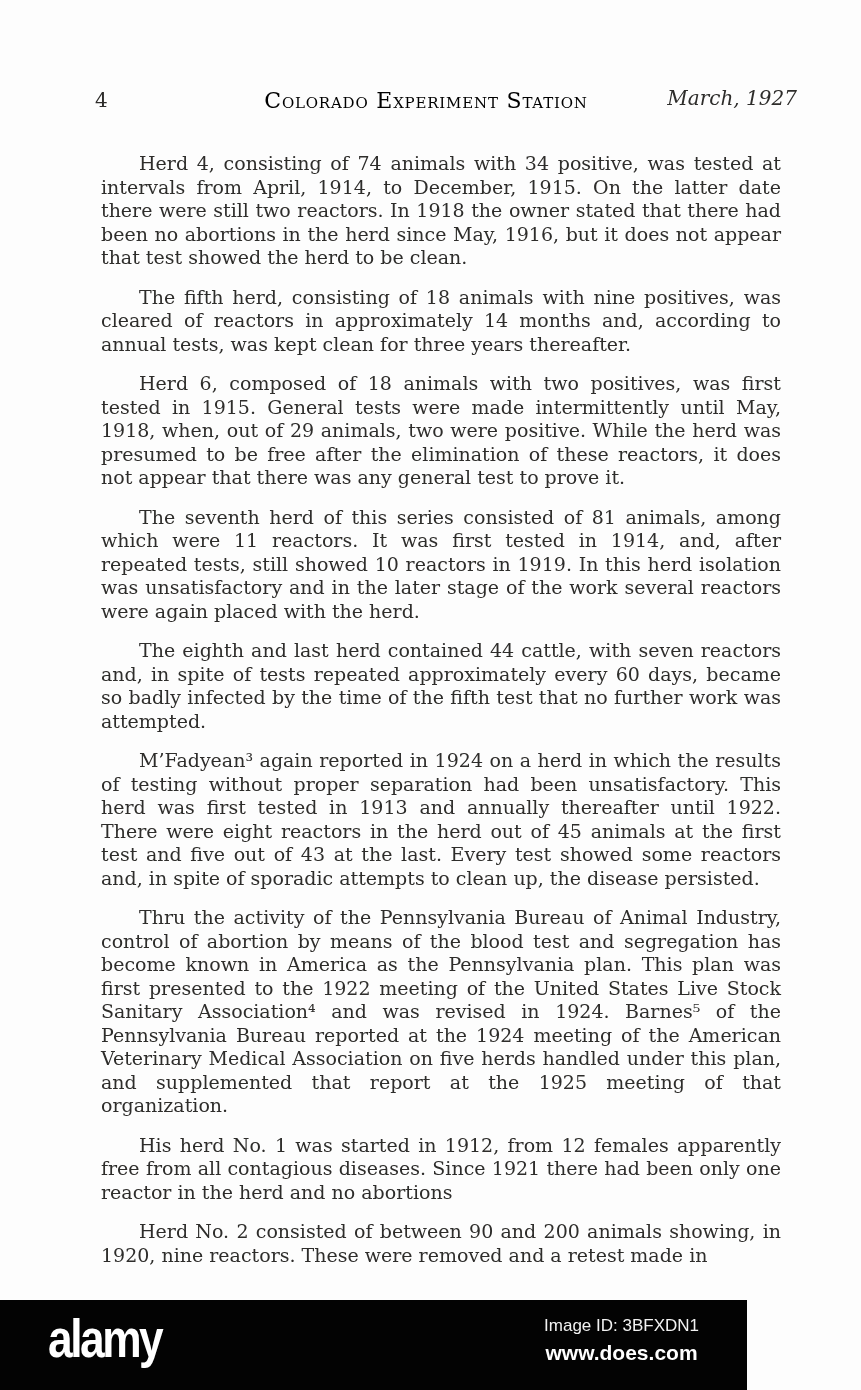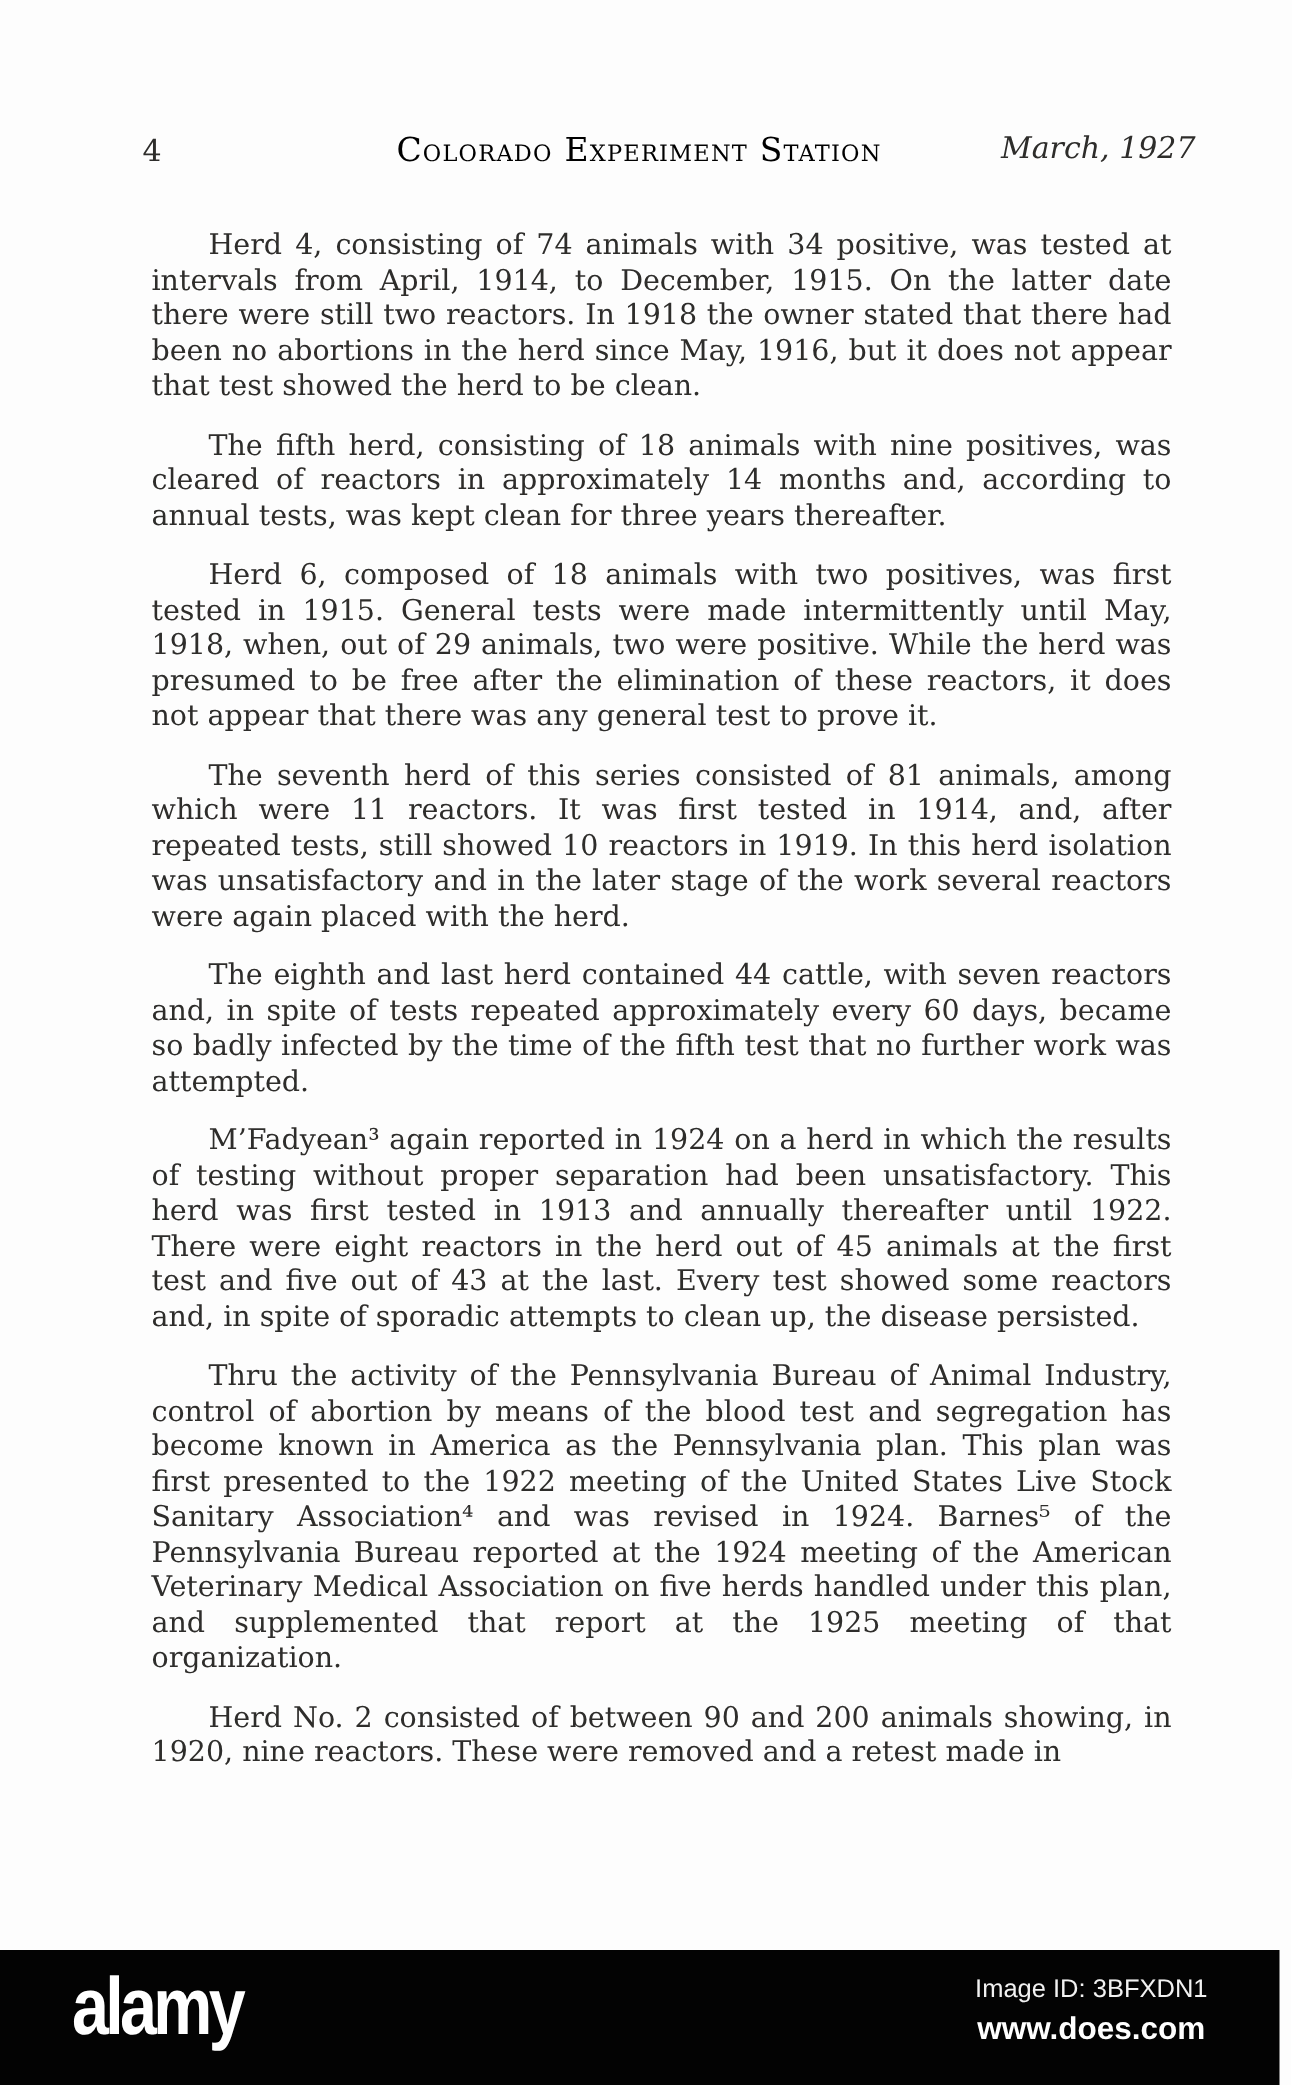--- a/index.html
+++ b/index.html
@@ -55,21 +55,21 @@
   }
   .body-text p {
     margin: 16px;
     text-indent: 38px;
   }
   .body-text p + p { margin-top: 8px; }
   .alamy-bar {
     position: absolute;
     left: 0;
     top: 1300px;
-    width: 853px;
+    width: 747px;
     height: 90px;
     background: #030303;
   }
   .alamy-logo {
     position: absolute;
     left: 48px;
     top: 11px;
     color: #ffffff;
     font-family: "Liberation Sans", sans-serif;
     font-weight: bold;
@@ -110,20 +110,21 @@
   </div>
 
   <div class="body-text">
     <p>Herd 4, consisting of 74 animals with 34 positive, was tested at intervals from April, 1914, to December, 1915.  On the latter date there were still two reactors.  In 1918 the owner stated that there had been no abortions in the herd since May, 1916, but it does not appear that test showed the herd to be clean.</p>
     <p>The fifth herd, consisting of 18 animals with nine positives, was cleared of reactors in approximately 14 months and, according to annual tests, was kept clean for three years thereafter.</p>
     <p>Herd 6, composed of 18 animals with two positives, was first tested in 1915.  General tests were made intermittently until May, 1918, when, out of 29 animals, two were positive.  While the herd was presumed to be free after the elimination of these reactors, it does not appear that there was any general test to prove it.</p>
     <p>The seventh herd of this series consisted of 81 animals, among which were 11 reactors.  It was first tested in 1914, and, after repeated tests, still showed 10 reactors in 1919.  In this herd isolation was unsatisfactory and in the later stage of the work several reactors were again placed with the herd.</p>
     <p>The eighth and last herd contained 44 cattle, with seven reactors and, in spite of tests repeated approximately every 60 days, became so badly infected by the time of the fifth test that no further work was attempted.</p>
     <p>M’Fadyean³ again reported in 1924 on a herd in which the results of testing without proper separation had been unsatisfactory.  This herd was first tested in 1913 and annually thereafter until 1922.  There were eight reactors in the herd out of 45 animals at the first test and five out of 43 at the last.  Every test showed some reactors and, in spite of sporadic attempts to clean up, the disease persisted.</p>
     <p>Thru the activity of the Pennsylvania Bureau of Animal Industry, control of abortion by means of the blood test and segregation has become known in America as the Pennsylvania plan.  This plan was first presented to the 1922 meeting of the United States Live Stock Sanitary Association⁴ and was revised in 1924.  Barnes⁵ of the Pennsylvania Bureau reported at the 1924 meeting of the American Veterinary Medical Association on five herds handled under this plan, and supplemented that report at the 1925 meeting of that organization.</p>
+    <p>His herd No. 1 was started in 1912, from 12 females apparently free from all contagious diseases.  Since 1921 there had been only one reactor in the herd and no abortions</p>
     <p>Herd No. 2 consisted of between 90 and 200 animals showing, in 1920, nine reactors.  These were removed and a retest made in</p>
   </div>
 
   <div class="alamy-bar">
     <span class="alamy-logo">alamy</span>
     <div class="alamy-meta">
       <div class="alamy-id">Image ID: 3BFXDN1</div>
       <div class="alamy-url">www.does.com</div>
     </div>
   </div>

